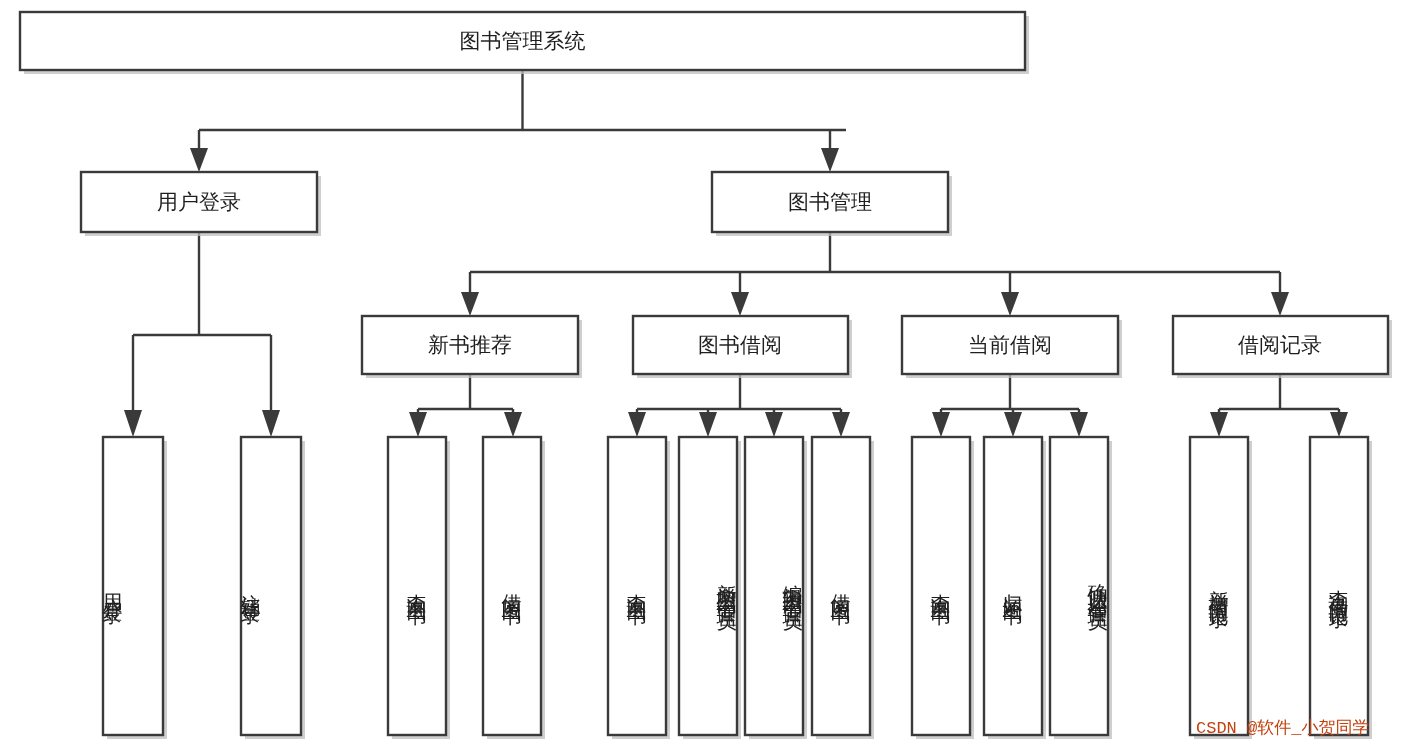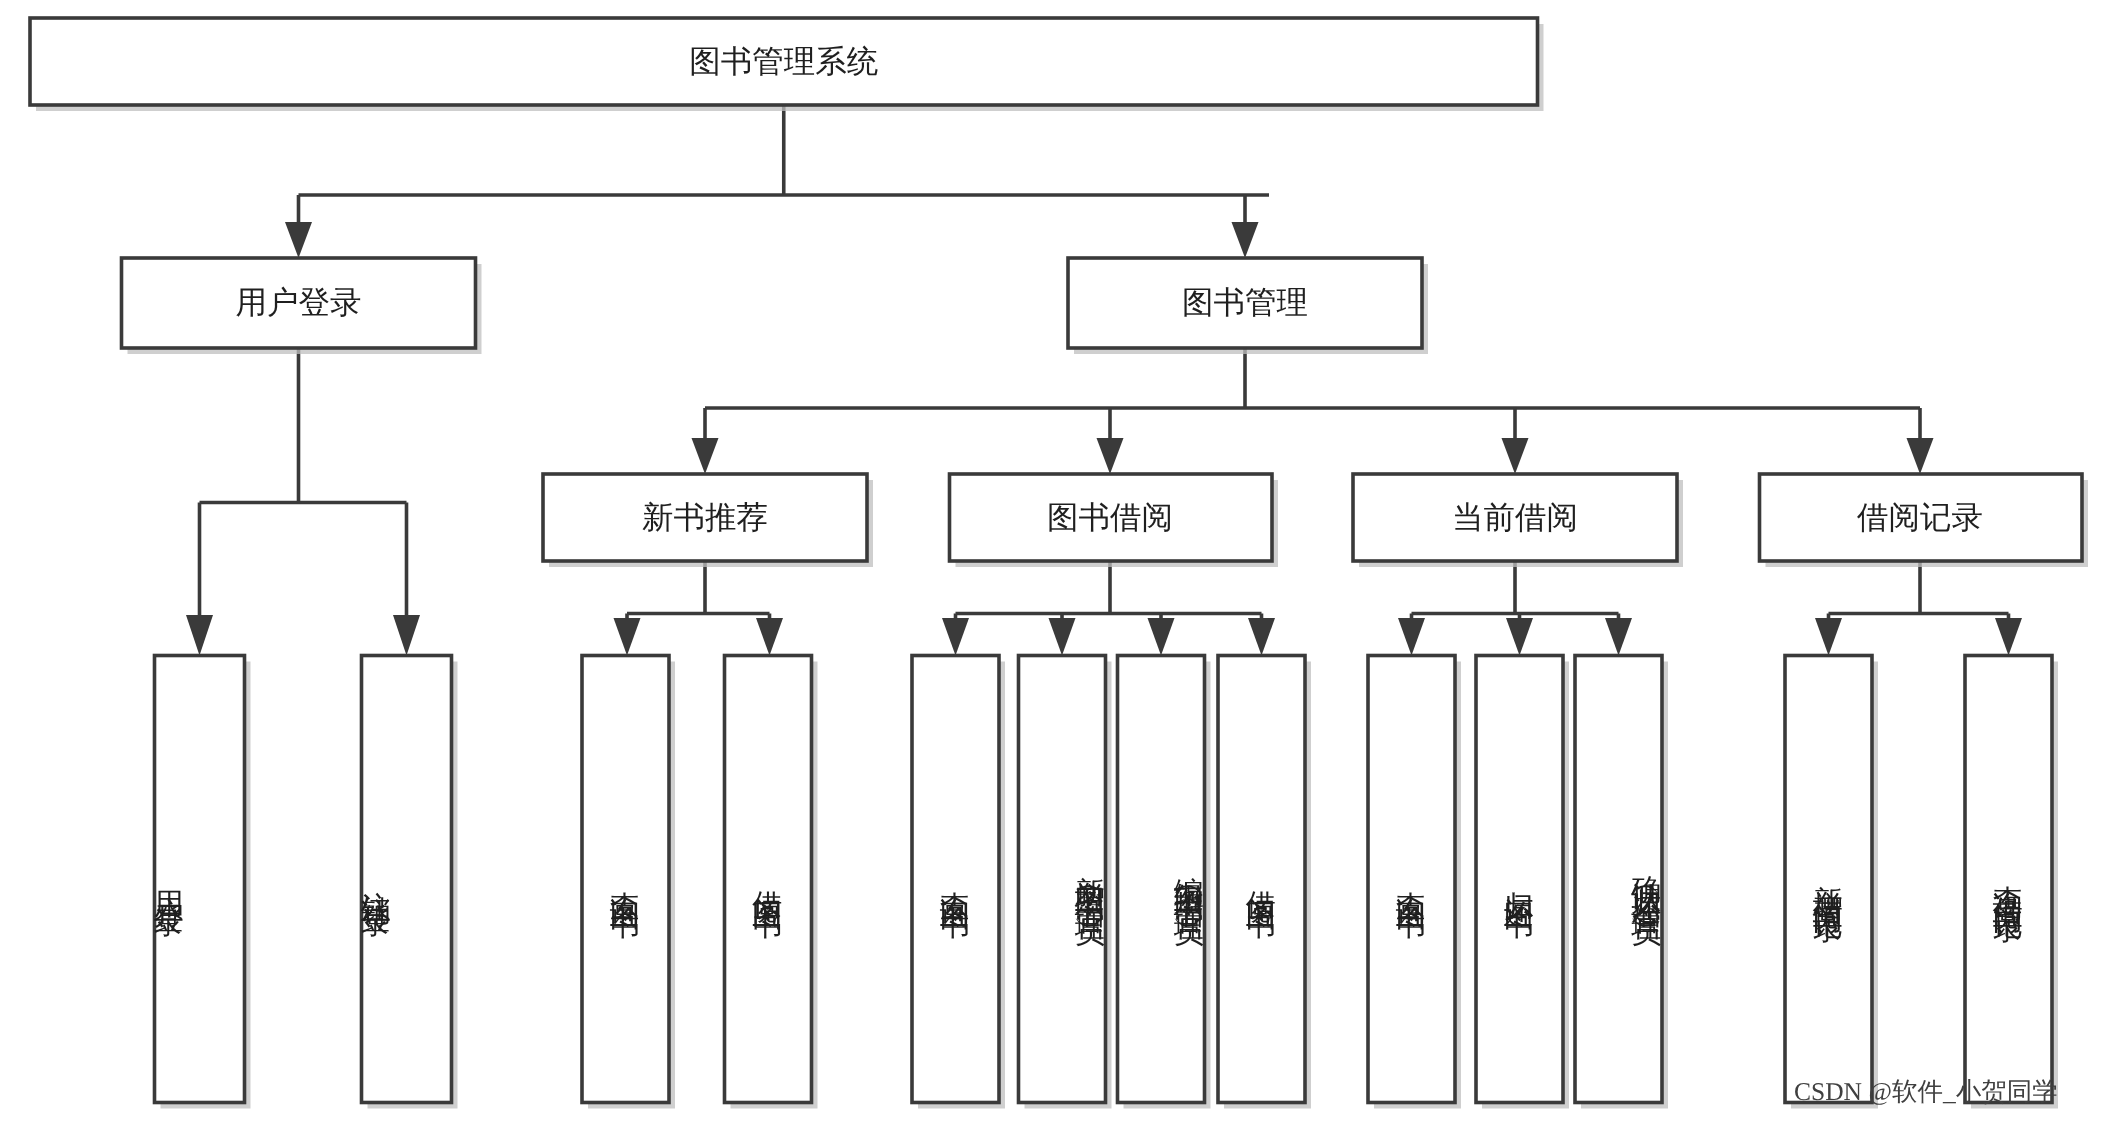--- a/index.html
+++ b/index.html
@@ -75,23 +75,23 @@
     align-items: flex-start;
     justify-content: center;
   }
   .leaf-label.anchor-middle {
     display: flex;
     align-items: center;
     justify-content: center;
   }
   .watermark {
     position: absolute;
-    font-family: Liberation Serif, serif;
+    font-family: Liberation Mono, monospace;
     font-size: 17px;
-    color: #404040;
+    color: #c2410c;
     white-space: nowrap;
     pointer-events: none;
   }
 </style>
 </head>
 <body>
 
 <div id="diagram-root">
 
   <svg id="diagram-svg" viewBox="0 0 1405 747">

